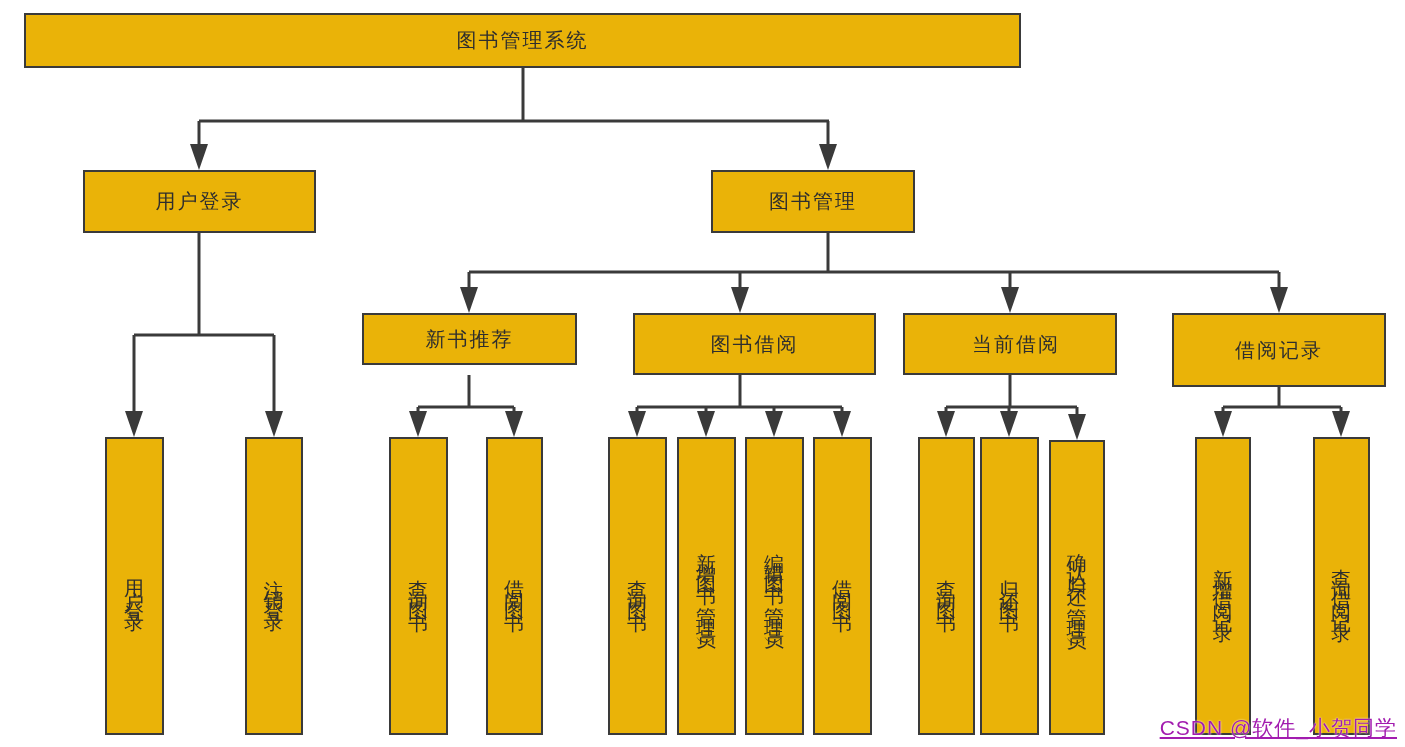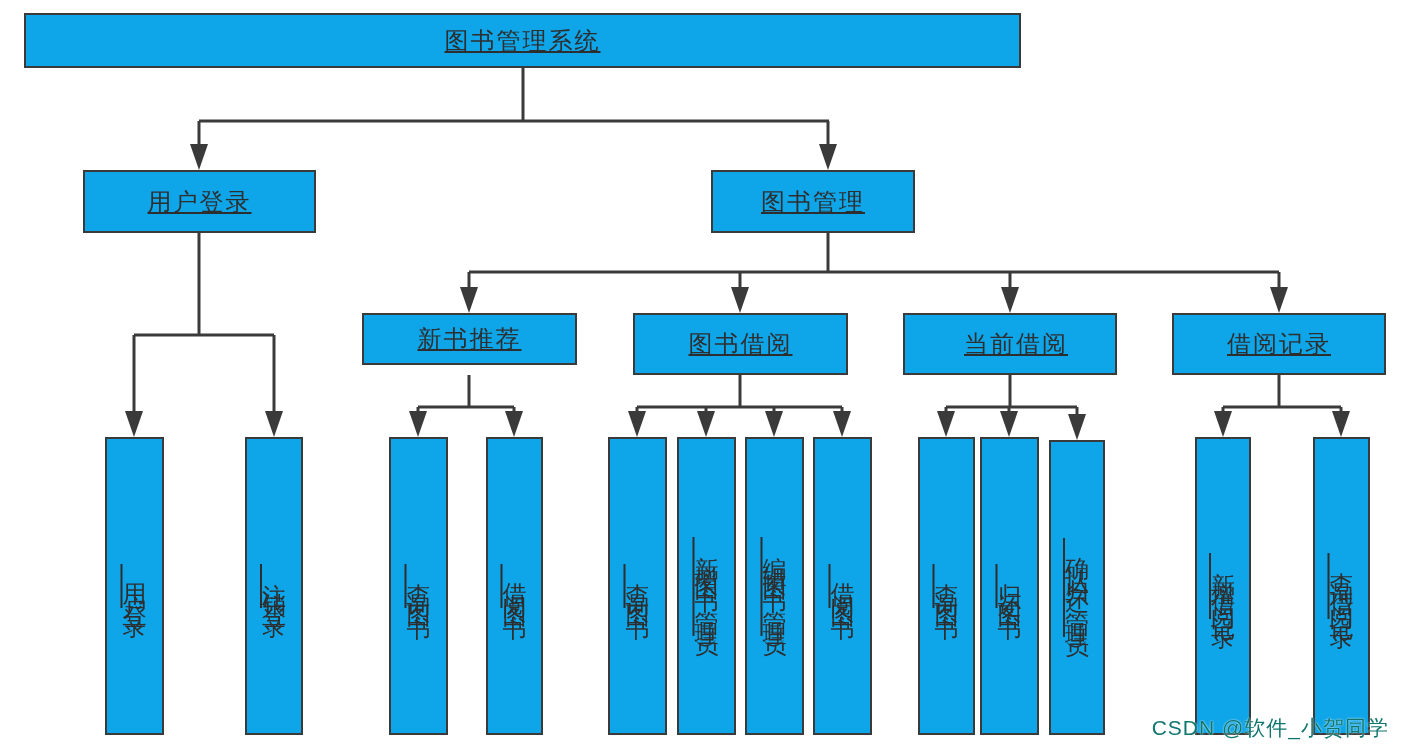--- a/index.html
+++ b/index.html
@@ -13,47 +13,47 @@
   }
   #connectors {
     position: absolute;
     left: 0; top: 0;
     width: 1405px; height: 747px;
   }
   .node {
     position: absolute;
     box-sizing: border-box;
     border: 2.5px solid #3a3a3a;
-    background: #0ea5e9;
+    background: #eab308;
     display: flex;
     align-items: center;
     justify-content: center;
-    font-size: 24px;
+    font-size: 20px;
     color: #2e2e2e;
     letter-spacing: 2px;
     white-space: nowrap;
     z-index: 2;
-    text-decoration: underline;
   }
   .node.v {
     writing-mode: vertical-rl;
     text-orientation: mixed;
     letter-spacing: 11px;
     white-space: normal;
     line-height: 1;
   }
   #watermark {
     position: absolute;
-    right: 16px;
+    right: 8px;
     bottom: 5px;
     font-size: 21px;
-    color: #0f766e;
+    color: #a21caf;
     letter-spacing: 1px;
     z-index: 3;
     text-shadow: 0 0 2px #ffffff;
+    text-decoration: underline;
   }
 </style>
 </head>
 <body>
 
 <div id="canvas">
 
   <svg id="connectors" viewBox="0 0 1405 747" xmlns="http://www.w3.org/2000/svg">
       <line x1="523" y1="68" x2="523" y2="121" stroke="#3a3a3a" stroke-width="3"></line>
       <line x1="199" y1="121" x2="829" y2="121" stroke="#3a3a3a" stroke-width="3"></line>
@@ -108,23 +108,23 @@
       <line x1="1341" y1="407" x2="1341" y2="417" stroke="#3a3a3a" stroke-width="3"></line>
       <polygon points="1332,411 1350,411 1341,437" fill="#3a3a3a"></polygon>
     </svg>
 
   <div class="node" style="left:24px; top:13px; width:997px; height:55px;">图书管理系统</div>
 
   <div class="node" style="left:83px; top:170px; width:233px; height:63px;">用户登录</div>
   <div class="node" style="left:711px; top:170px; width:204px; height:63px;">图书管理</div>
 
   <div class="node" style="left:362px; top:313px; width:215px; height:52px;">新书推荐</div>
-  <div class="node" style="left:633px; top:313px; width:215px; height:62px;">图书借阅</div>
+  <div class="node" style="left:633px; top:313px; width:243px; height:62px;">图书借阅</div>
   <div class="node" style="left:903px; top:313px; width:214px; height:62px;padding-left:12px;">当前借阅</div>
-  <div class="node" style="left:1172px; top:313px; width:214px; height:62px;">借阅记录</div>
+  <div class="node" style="left:1172px; top:313px; width:214px; height:74px;">借阅记录</div>
 
   <div class="node v" style="left:105px; top:437px; width:59px; height:298px;">用户登录</div>
   <div class="node v" style="left:245px; top:437px; width:58px; height:298px;">注销登录</div>
 
   <div class="node v" style="left:389px; top:437px; width:59px; height:298px;">查询图书</div>
   <div class="node v" style="left:486px; top:437px; width:57px; height:298px;">借阅图书</div>
 
   <div class="node v" style="left:608px; top:437px; width:59px; height:298px;">查询图书</div>
   <div class="node v" style="left:677px; top:437px; width:59px; height:298px;">新增图书（管理员）</div>
   <div class="node v" style="left:745px; top:437px; width:59px; height:298px;">编辑图书（管理员）</div>

